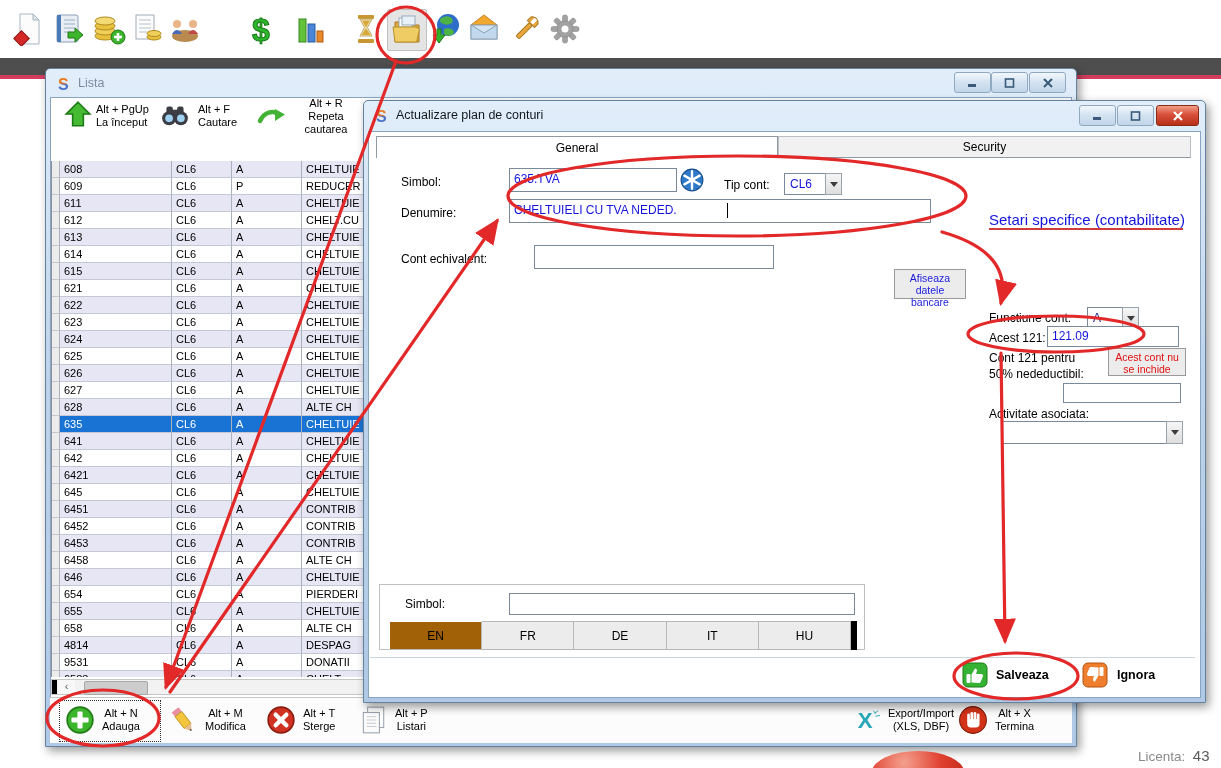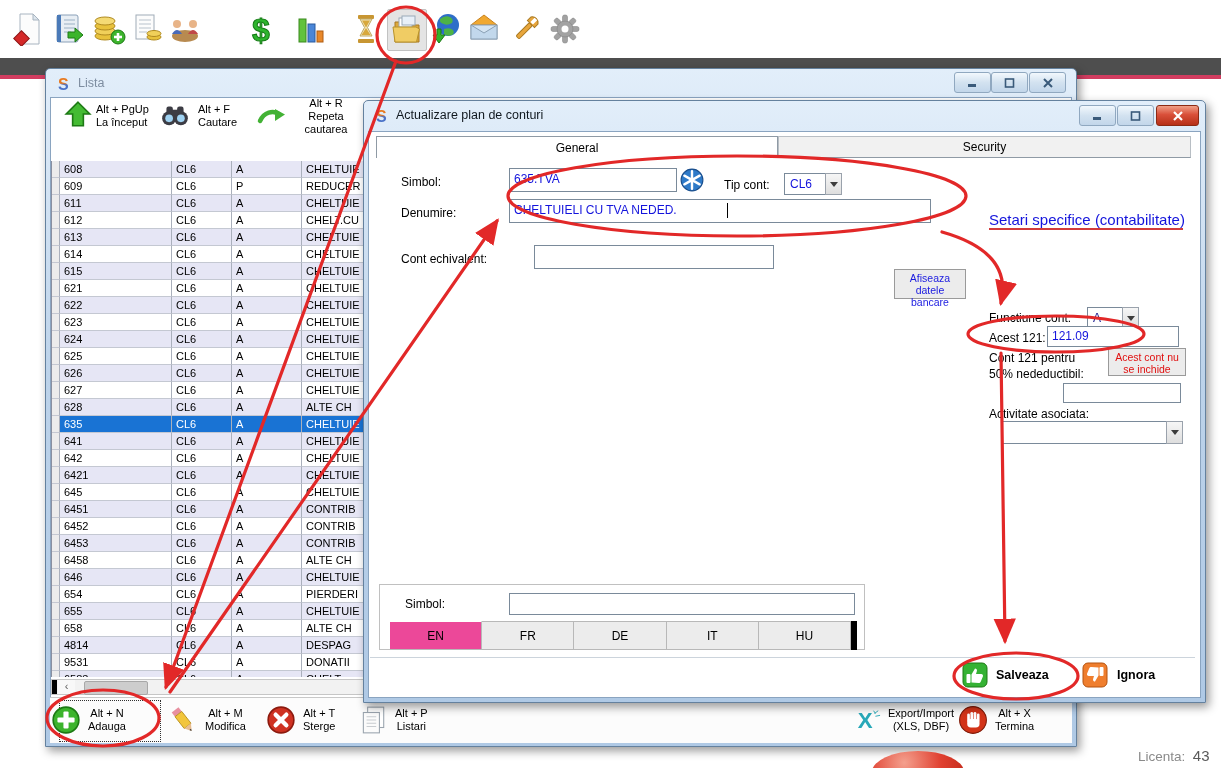--- a/index.html
+++ b/index.html
@@ -58,21 +58,21 @@
            text-align:center;box-sizing:border-box;padding:2px 3px}
   .chkrow{display:flex;align-items:center;gap:6px;height:18px;font-size:12px}
   .chk{width:13px;height:13px;border:1px solid #707070;background:#fff;box-sizing:border-box;flex:0 0 auto}
   .tab{position:absolute;top:35px;height:22px;box-sizing:border-box;font-size:12px;display:flex;align-items:center;justify-content:center}
   .tab.on{background:#fff;border:1px solid #8f9aa5;border-bottom:none;z-index:2}
   .tab.off{background:#f1f1f1;border:1px solid #b8bec4;border-bottom:1px solid #8f9aa5}
   .labelgroup{position:absolute;border:1px solid #c0c0c0;background:#fff;box-sizing:border-box}
   .ltabs{position:absolute;display:flex}
   .ltab{flex:1;background:#ececec;border:1px solid #b8b8b8;border-left:none;display:flex;align-items:center;
         justify-content:center;font-size:12px;box-sizing:border-box}
-  .ltab.on{background:#ec4899;border-top:1px solid #fff}
+  .ltab.on{background:#a16207;border-top:1px solid #fff}
   .ltabend{width:6px;background:#000}
   .status{position:absolute;font-family:"DejaVu Serif",serif;font-style:italic;font-size:12.5px;color:#222;white-space:nowrap}
   .bigbtnlbl{position:absolute;font-size:12.5px;font-weight:bold}
   .sep{position:absolute;border-top:1px solid #ccd4dc}
   .setari{position:absolute;color:#1414dc;font-size:15px}
   .setari-u{position:absolute;background:#d23b3b;height:2px}
   .licenta{position:absolute;left:1138px;top:747px;font-size:13.5px;color:#8a8a8a;z-index:3}
   .licenta b{color:#5a5a5a;font-weight:normal;font-size:15px}
   .blob{position:absolute;left:872px;top:751px;width:92px;height:42px;border-radius:50%;z-index:15;
         background:radial-gradient(circle at 35% 28%,#f4a08e,#e04030 55%,#c02818)}
@@ -489,21 +489,21 @@
     </div>
 
   <div class="hscroll" style="left:5px;top:610px;width:1014px;height:16px">
     <div style="position:absolute;left:0;top:0;width:5px;height:14px;background:#000"></div>
     <div style="position:absolute;left:6px;top:0;width:17px;height:14px;background:#f8f8f8;color:#606060;font-size:11px;line-height:13px;text-align:center">‹</div>
     <div style="position:absolute;left:32px;top:1px;width:62px;height:12px;background:#cdcdcd;border:1px solid #a8a8a8;border-radius:2px"></div>
   </div>
 
   <div class="actionbar" style="left:4px;top:628px;width:1022px;height:45px">
     <div class="focusrect" style="left:9px;top:2px;width:100px;height:40px"></div>
-    <div class="act" style="left:1px;top:7px">
+    <div class="act" style="left:15px;top:7px">
       <svg viewBox="0 0 28 28" width="30" height="30">
           <circle cx="14" cy="14" r="12" fill="#3cb42c" stroke="#1d7a14" stroke-width="1.5"></circle>
           <rect x="11.6" y="6" width="4.8" height="16" rx="1" fill="#fff"></rect>
           <rect x="6" y="11.6" width="16" height="4.8" rx="1" fill="#fff"></rect>
         </svg>
       <span class="actlbl">
           <span>Alt + N</span>
           <span>Adauga</span>
         </span>
     </div>

